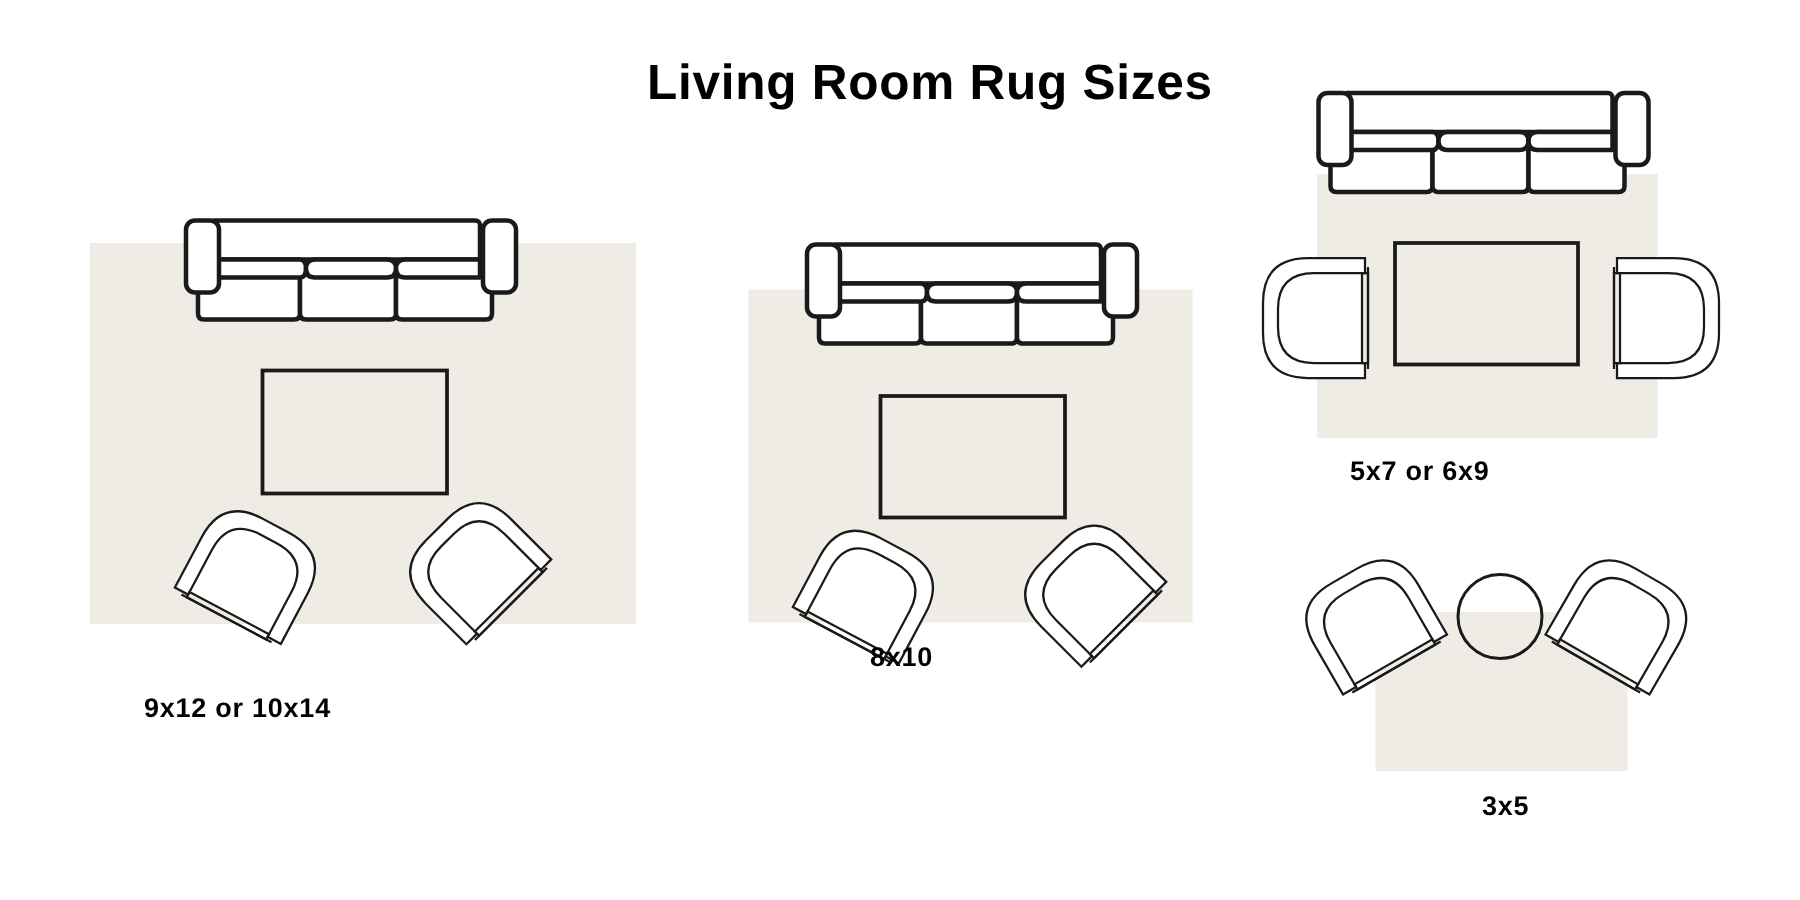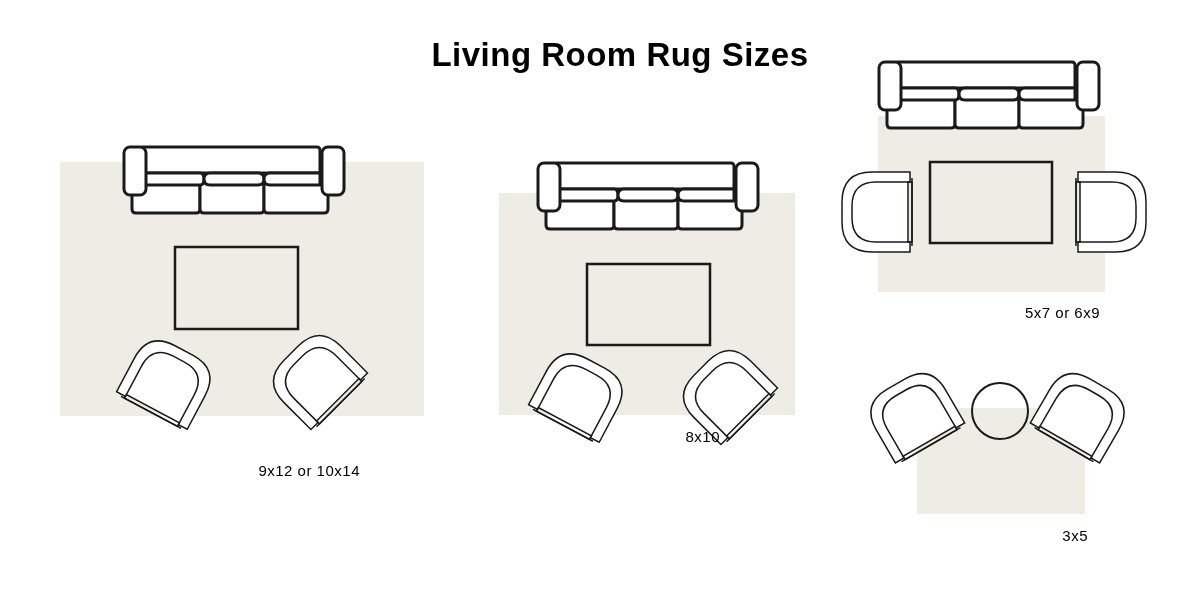--- a/index.html
+++ b/index.html
@@ -1,18 +1,18 @@
 <!DOCTYPE html>
 <html><head>
   <meta charset="utf-8">
   <style>
     html, body { margin: 0; padding: 0; background: #ffffff; }
     body { width: 1200px; height: 600px; position: relative; overflow: hidden; font-family: "Liberation Sans", sans-serif; }
     .title { position: absolute; left: 0; width: 1240px; top: 36px; text-align: center; font-weight: bold; font-size: 33px; color: #000; letter-spacing: 0.5px; }
-    .label { position: absolute; font-weight: normal; font-size: 15px; color: #000; text-align: right; letter-spacing: 0.5px; }
+    .label { position: absolute; font-weight: bold; font-size: 18px; color: #000; text-align: left; letter-spacing: 0.5px; }
     svg.scene { position: absolute; left: 0; top: 0; }
     .rug { fill: #efebe5; }
     .sofa-line { fill: none; stroke: #1a1a1a; stroke-width: 3; stroke-linejoin: round; stroke-linecap: round; }
     .sofa-fill { fill: #ffffff; }
     .table { fill: none; stroke: #1a1a1a; stroke-width: 2.5; }
     .chair-outer { fill: #ffffff; stroke: #1a1a1a; stroke-width: 1.5; }
     .chair-inner { fill: none; stroke: #1a1a1a; stroke-width: 1.5; }
   </style>
 </head>
 <body>
@@ -69,16 +69,16 @@
   </g>
 
   <g>
     <rect class="rug" x="917" y="408" width="168" height="106"></rect>
     <circle cx="1000" cy="411" r="28" fill="none" stroke="#1a1a1a" stroke-width="2"></circle>
     <use href="#chair" transform="translate(915,417) rotate(150)"></use>
     <use href="#chair" transform="translate(1080,417) rotate(-150)"></use>
   </g>
 </svg>
 
-<div class="label" style="left:110px; top:462px; width:250px;">9x12 or 10x14</div>
+<div class="label" style="left:96px; top:462px; width:250px;">9x12 or 10x14</div>
 <div class="label" style="left:580px; top:428px; width:140px;">8x10</div>
 <div class="label" style="left:900px; top:304px; width:200px;">5x7 or 6x9</div>
 <div class="label" style="left:988px; top:527px; width:100px;">3x5</div>
 
 </body></html>

